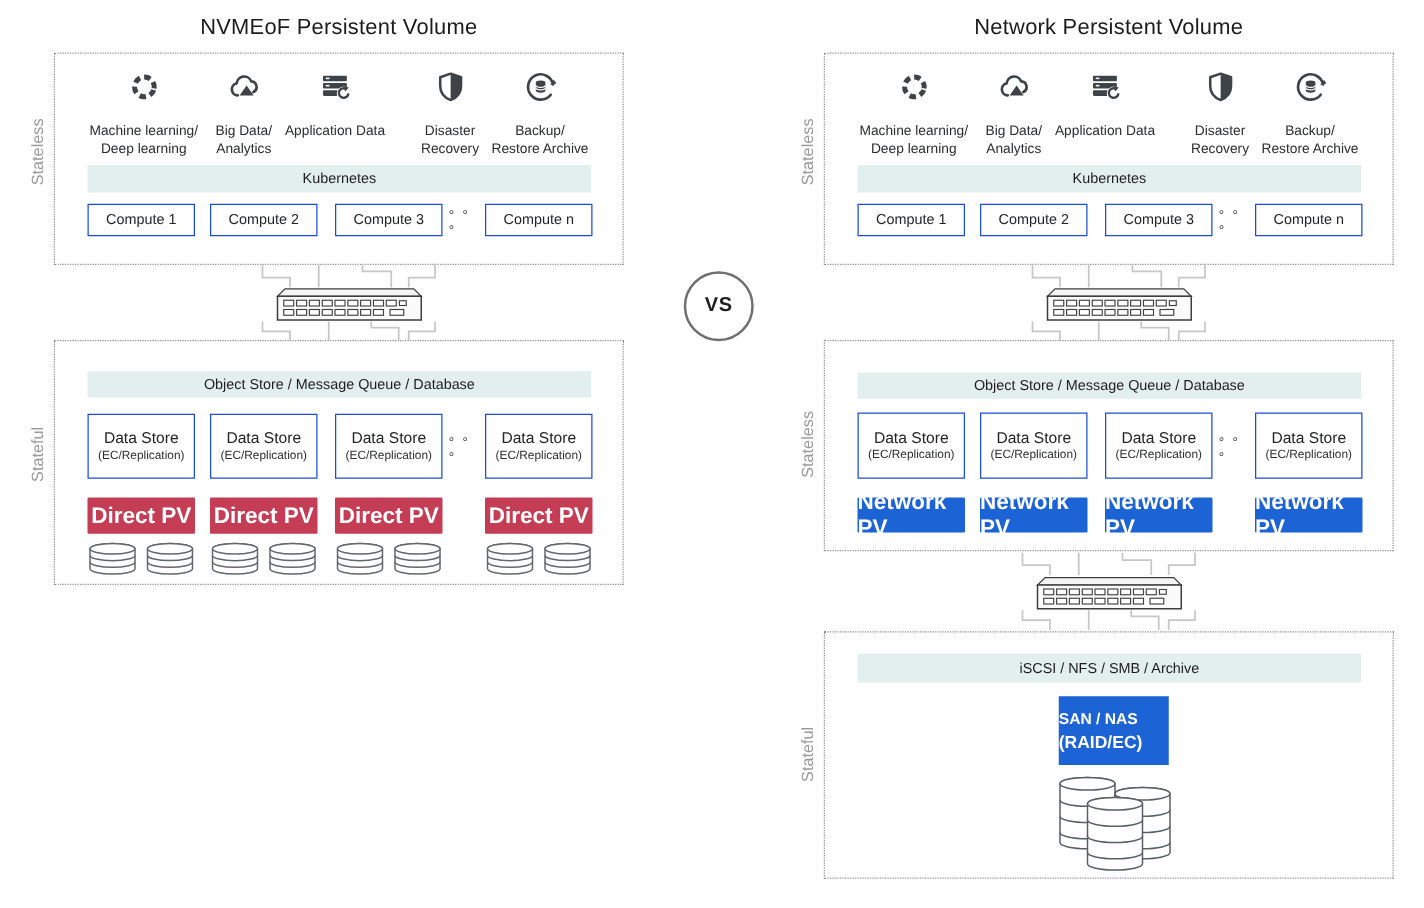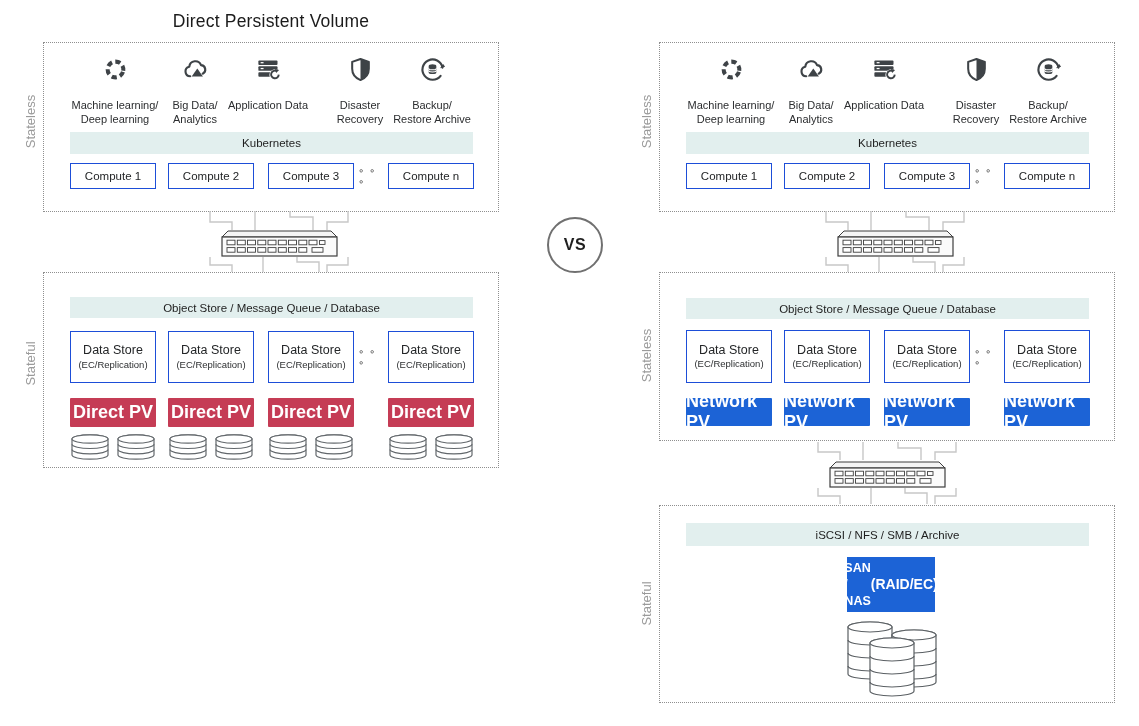--- a/index.html
+++ b/index.html
@@ -21,33 +21,33 @@
   .pv.red{background:#c53c55;}
   .pv.blue{background:#1c63d6;}
   .dots{position:absolute;display:flex;align-items:center;justify-content:center;
         font-size:10px;color:#4a4a4a;letter-spacing:1px;}
   .wl{position:absolute;width:110px;text-align:center;}
   .wl svg{display:block;margin:0 auto 5px auto;}
   .wl-label{font-size:11px;line-height:1.3;color:#2b2d2f;margin-top:15px;}
   .vs{position:absolute;width:56px;height:56px;border:2px solid #707070;border-radius:50%;
       display:flex;align-items:center;justify-content:center;font-size:16px;font-weight:bold;
       color:#1f1f1f;box-sizing:border-box;background:#fff;letter-spacing:.5px;}
-  .san{position:absolute;background:#1c63d6;color:#fff;display:flex;flex-direction:row;
-       align-items:center;justify-content:center;line-height:1.3;box-sizing:border-box;}
+  .san{position:absolute;background:#1c63d6;color:#fff;display:flex;flex-direction:column;
+       justify-content:center;line-height:1.3;box-sizing:border-box;}
   .san .t{font-size:12.5px;font-weight:bold;}
   .san .s{font-size:14px;font-weight:bold;}
   svg{position:absolute;}
   .wl svg{position:static;}
 </style>
 </head>
 <body>
 
 <div id="canvas">
 
-  <div class="title" style="left:43px;top:11px;width:456px;">Direct Persistent Volume</div>
+  <div class="title" style="left:43px;top:11px;width:456px;">NVMEoF Persistent Volume</div>
 
   <div class="vlabel" style="left:0px;top:114px;">Stateless</div>
   <div class="vlabel" style="left:0px;top:356px;">Stateful</div>
 
   <div class="dotted" style="left:43px;top:42px;width:456px;height:170px;"></div>
 
   <div class="wl" style="left:60px;top:56px;">
     <svg width="27" height="27" viewBox="0 0 24 24">
       <circle cx="12" cy="12" r="7" fill="none" stroke="#3e4347" stroke-width="3.6" stroke-dasharray="4.6 3" transform="rotate(18 12 12)"></circle>
     </svg>
@@ -204,20 +204,21 @@
         <ellipse cx="20" cy="7" rx="18" ry="4.2"></ellipse>
       <path fill="none" d="M2,12.3 a18,4.2 0 0 0 36,0 M2,17.6 a18,4.2 0 0 0 36,0"></path>
       <path d="M48,7 a18,4.2 0 0 1 36,0 L84,23 a18,4.2 0 0 1 -36,0 Z"></path>
         <ellipse cx="66" cy="7" rx="18" ry="4.2"></ellipse>
       <path fill="none" d="M48,12.3 a18,4.2 0 0 0 36,0 M48,17.6 a18,4.2 0 0 0 36,0"></path>
     </g>
   </svg>
 
   <div class="vs" style="left:547px;top:217px;">VS</div>
 
+  <div class="title" style="left:659px;top:11px;width:456px;">Network Persistent Volume</div>
 
   <div class="vlabel" style="left:616px;top:114px;">Stateless</div>
   <div class="vlabel" style="left:616px;top:348px;">Stateless</div>
   <div class="vlabel" style="left:616px;top:596px;">Stateful</div>
 
   <div class="dotted" style="left:659px;top:42px;width:456px;height:170px;"></div>
 
   <div class="wl" style="left:676px;top:56px;">
     <svg width="27" height="27" viewBox="0 0 24 24">
       <circle cx="12" cy="12" r="7" fill="none" stroke="#3e4347" stroke-width="3.6" stroke-dasharray="4.6 3" transform="rotate(18 12 12)"></circle>

